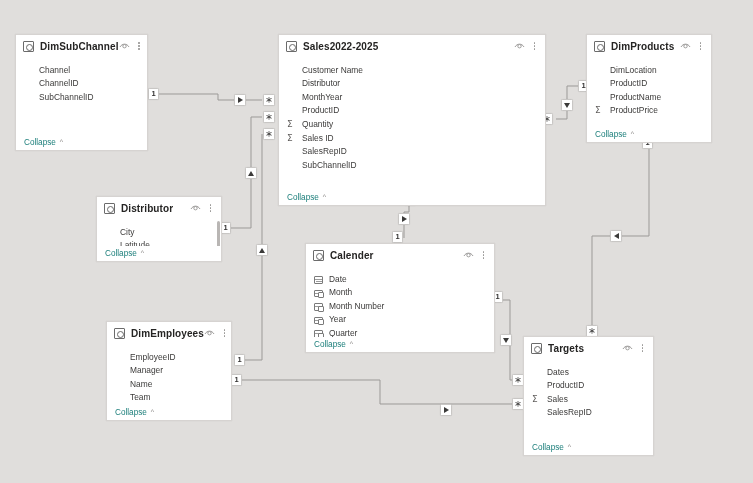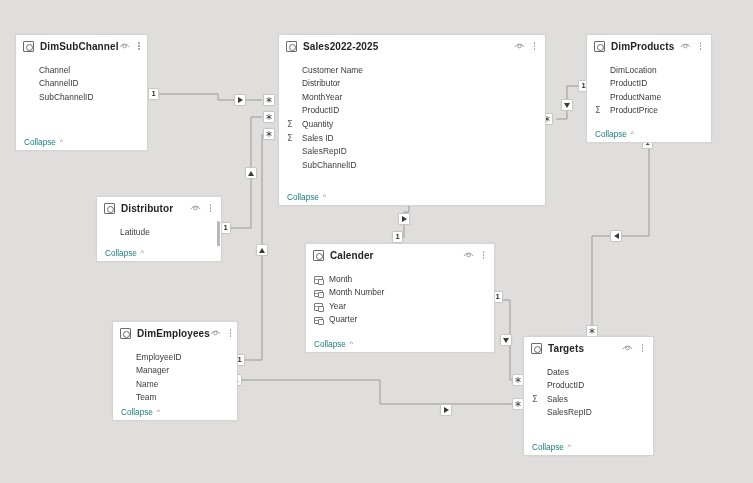--- a/index.html
+++ b/index.html
@@ -400,20 +400,24 @@
             <span class="dots">
               <i></i>
               <i></i>
               <i></i>
             </span>
           </span>
         </div>
         <div class="tbl-body">
           <div class="fld">
             <span class="fi"></span>
+            <span class="fname">City</span>
+          </div>
+          <div class="fld">
+            <span class="fi"></span>
             <span class="fname">Latitude</span>
           </div>
           <div class="vscroll"></div>
         </div>
         <div class="tbl-foot">
           <span>Collapse</span>
           <span class="chev">^</span>
         </div>
       </div>
       <div class="tbl" style="left: 305px; top: 243px; width: 190px; height: 110px;">
@@ -430,20 +434,26 @@
             <span class="dots">
               <i></i>
               <i></i>
               <i></i>
             </span>
           </span>
         </div>
         <div class="tbl-body">
           <div class="fld">
             <span class="fi">
+              <span class="calc az"></span>
+            </span>
+            <span class="fname">Date</span>
+          </div>
+          <div class="fld">
+            <span class="fi">
               <span class="calc fx"></span>
             </span>
             <span class="fname">Month</span>
           </div>
           <div class="fld">
             <span class="fi">
               <span class="calc fx"></span>
             </span>
             <span class="fname">Month Number</span>
           </div>
@@ -458,21 +468,21 @@
               <span class="calc fx"></span>
             </span>
             <span class="fname">Quarter</span>
           </div>
         </div>
         <div class="tbl-foot">
           <span>Collapse</span>
           <span class="chev">^</span>
         </div>
       </div>
-      <div class="tbl" style="left: 112px; top: 321px; width: 126px; height: 100px;">
+      <div class="tbl" style="left: 106px; top: 321px; width: 126px; height: 100px;">
         <div class="tbl-head">
           <span class="tbl-icon"></span>
           <span class="tbl-title">DimEmployees</span>
           <span class="hd-icons">
             <span class="eye">
               <svg width="11" height="8" viewBox="0 0 11 8">
                 <path d="M1 5 C3 1.2 8 1.2 10 5" fill="none" stroke="#605e5c" stroke-width="1"></path>
                 <circle cx="5.5" cy="4.2" r="1.7" fill="none" stroke="#605e5c" stroke-width="1"></circle>
               </svg>
             </span>

